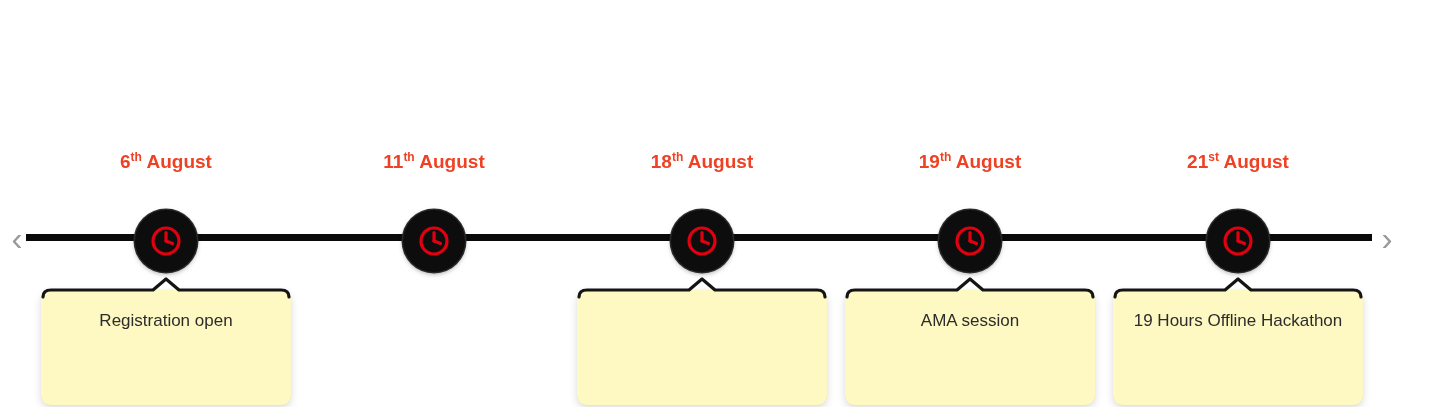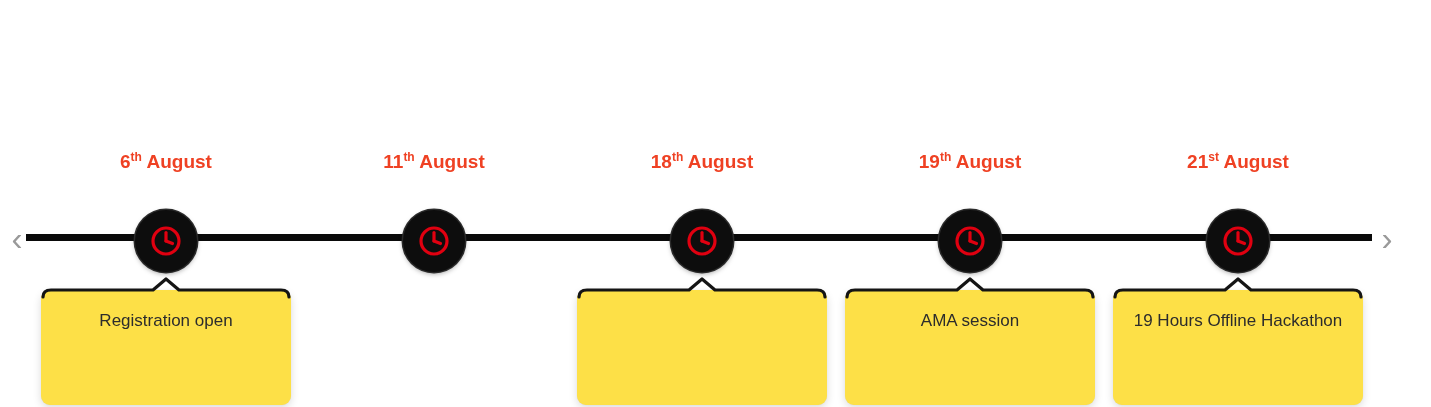--- a/index.html
+++ b/index.html
@@ -119,21 +119,21 @@
   }
   .stop-marker .clock-icon { display: block; }
 
   
   .stop-card {
     position: absolute;
     top: 150px;
     left: 4px;
     width: 250px;
     height: 115px;
-    background: #fde047;
+    background: #fef9c3;
     border-radius: 9px;
     box-shadow: 0 3px 9px rgba(0,0,0,0.14), 0 0 1px rgba(0,0,0,0.10);
     cursor: pointer;
   }
   
   .stop-card .card-top-edge {
     position: absolute;
     left: 0;
     top: -13px;
     width: 250px;

